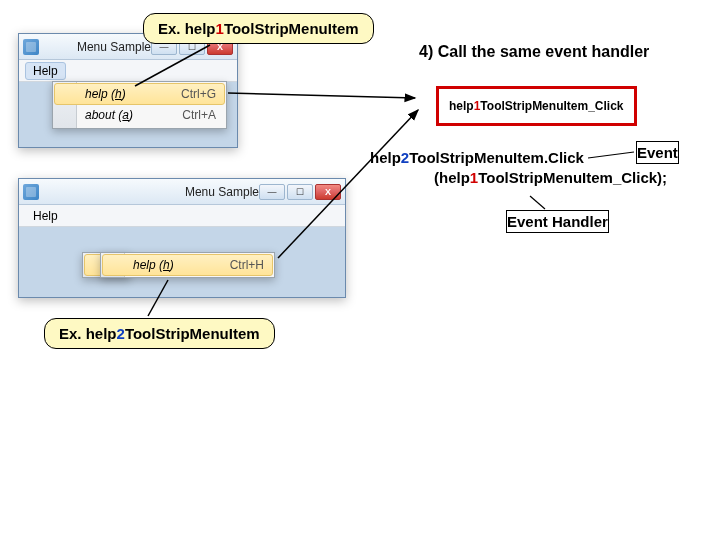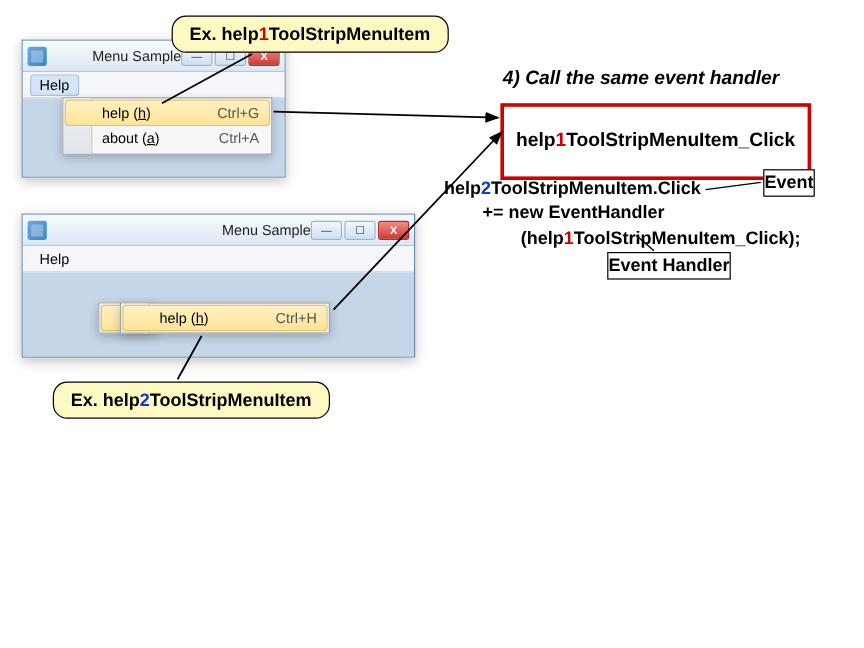--- a/index.html
+++ b/index.html
@@ -106,37 +106,38 @@
     height:22px;
     padding-left:30px; padding-right:8px;
     white-space:nowrap;
   }
   .dropdown .mi.hi {
     background:linear-gradient(#fff0c1,#ffe499);
     border:1px solid #e6c56a;
     border-radius:3px;
     margin:-1px;
   }
-  .dropdown .mi .lbl { flex:1; }
+  .dropdown .mi .lbl { flex:1;font-style:italic; }
   .dropdown .mi .accel { color:#555; margin-left:24px; }
   .dropdown .mi .mn { text-decoration:underline; }
 
   
   .step-label {
     position:absolute;
     font-weight:bold;
     font-size:16px;
   }
   .red-box {
     position:absolute;
     border:3px solid #d00000;
-    padding:20px 10px;
-    font-weight:bold;
-    font-size:16px;
+    padding:10px 10px;
+    font-weight:bold;
+    font-size:12px;
     background:#fff;
+    margin-left:19px;
   }
   .red-box .red { color:#d00000; }
   .code-block {
     position:absolute;
     font-size:15px;
     font-weight:bold;
     line-height:1.35;
     white-space:nowrap;
   }
   .code-block .blue { color:#1040c0; }
@@ -214,31 +215,30 @@
   </div>
 </div>
 
 <div class="callout" style="left:143px; top:13px;">
   <span>Ex. help</span><span class="red">1</span><span>ToolStripMenuItem</span>
 </div>
 <div class="callout" style="left:44px; top:318px;">
   <span>Ex. help</span><span class="blue">2</span><span>ToolStripMenuItem</span>
 </div>
 
-<div class="step-label" style="left:419px; top:57px;font-style:italic;">4) Call the same event handler</div>
+<div class="step-label" style="left:419px; top:43px;">4) Call the same event handler</div>
 
 <div class="red-box" style="left:417px; top:86px;">
   <span>help</span><span class="red">1</span><span>ToolStripMenuItem_Click</span>
 </div>
 
 <div class="code-block" style="left:370px; top:148px;">
   <div>
     <span>help</span><span class="blue">2</span><span>ToolStripMenuItem.Click</span>
   </div>
-  <div style="padding-left:32px;">+= new EventHandler</div>
   <div style="padding-left:64px;">
     <span>(help</span><span class="red">1</span><span>ToolStripMenuItem_Click);</span>
   </div>
 </div>
 
 <div class="tag-box" style="left:636px; top:141px;">Event</div>
 
 <div class="tag-box" style="left:506px; top:210px;">Event Handler</div>
 
 <svg class="arrows" width="720" height="540">

